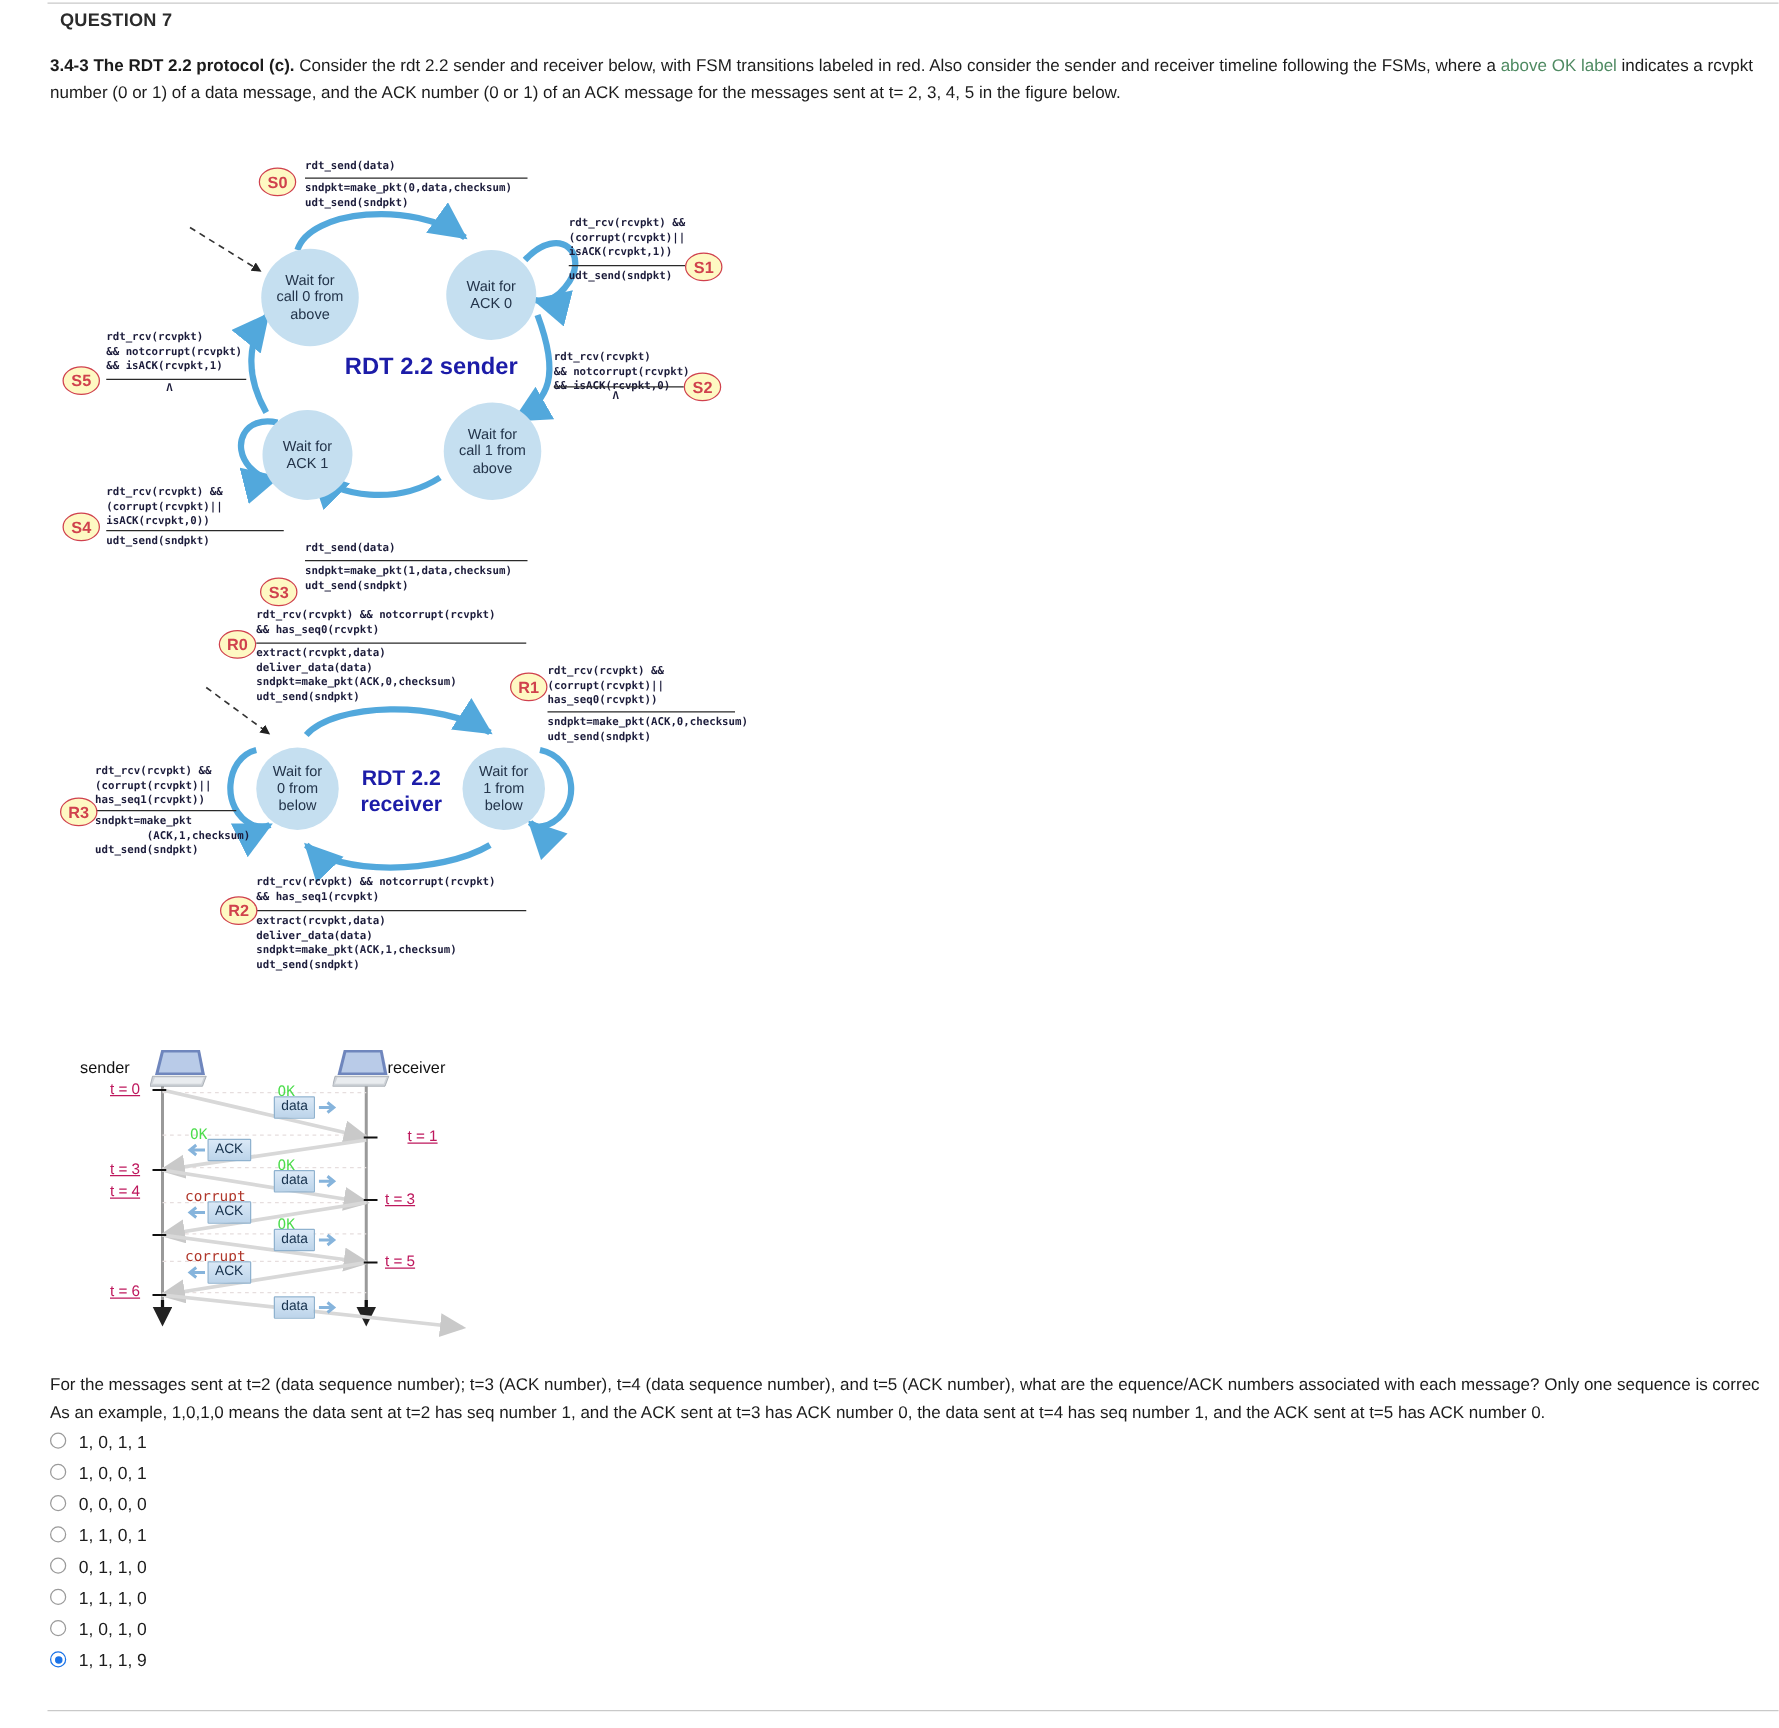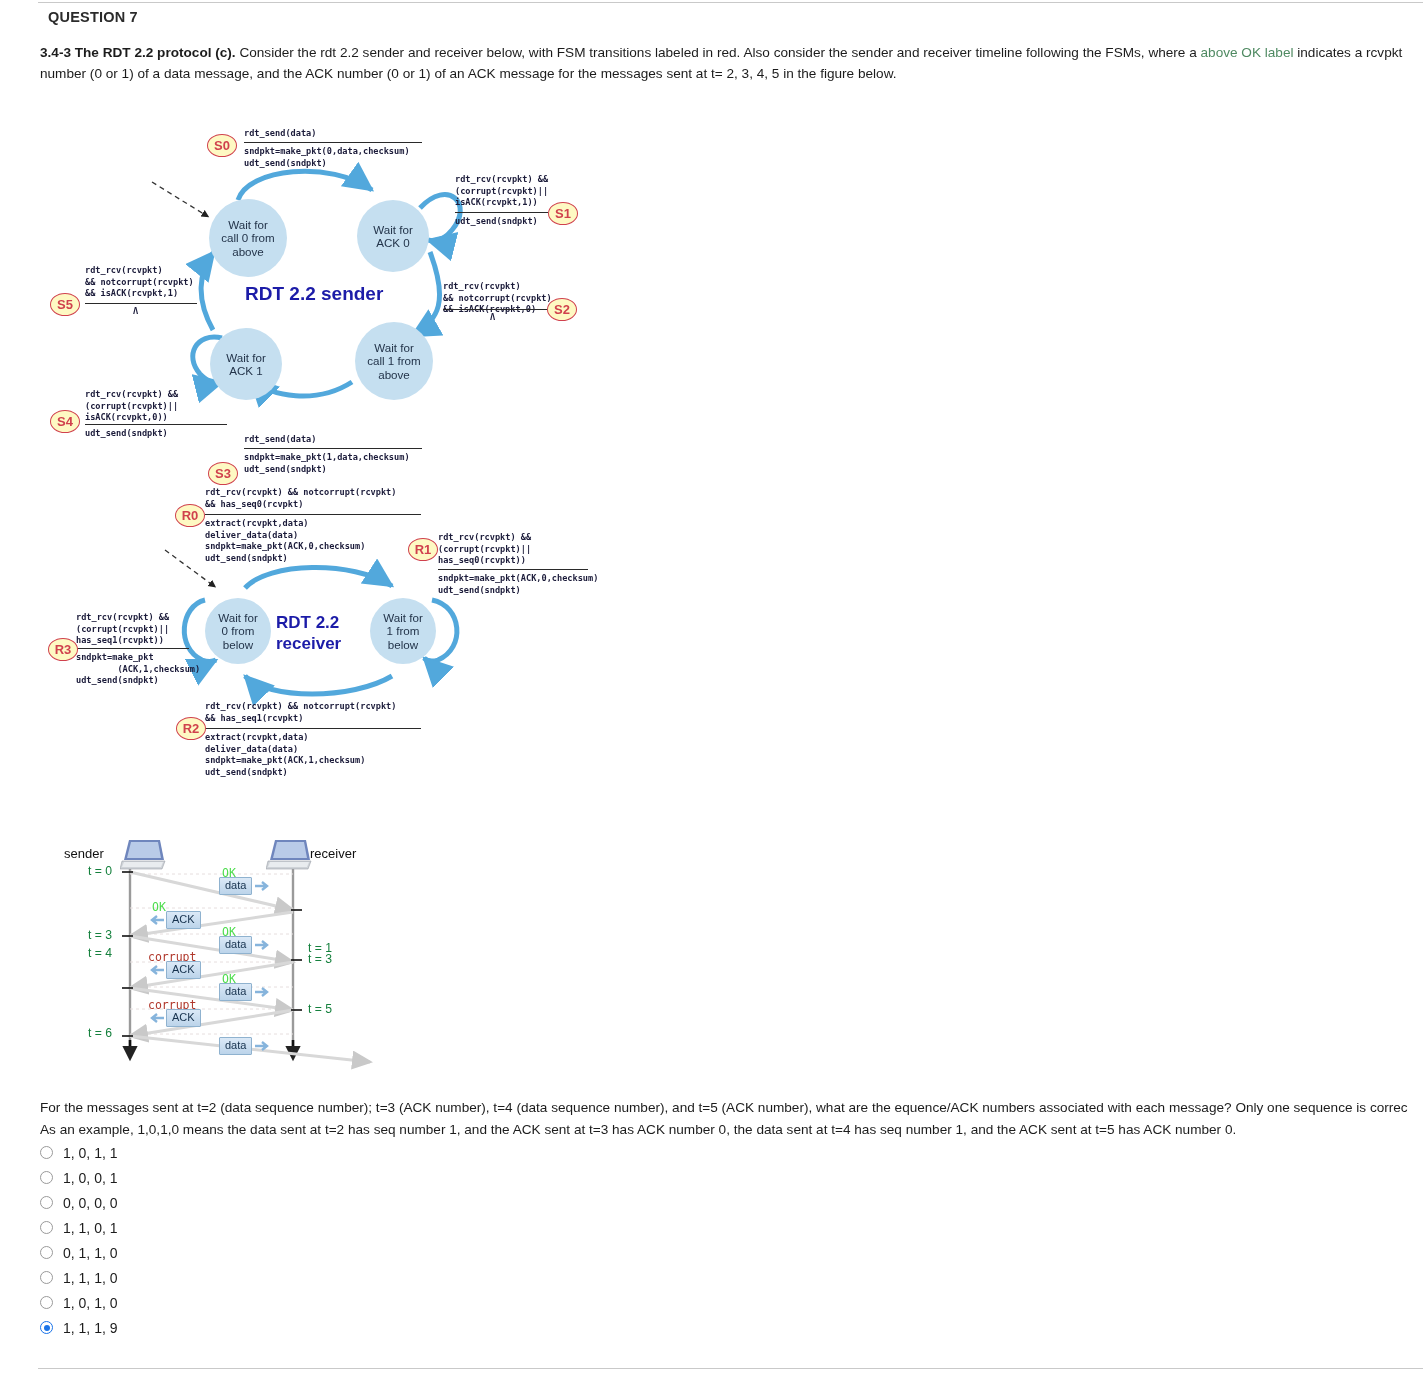--- a/index.html
+++ b/index.html
@@ -60,29 +60,29 @@
     background: #c5dff0;
     display: flex; align-items: center; justify-content: center;
     text-align: center;
     font-size: 11.6px; line-height: 13.5px; color: #23344a;
     font-family: "Liberation Sans", sans-serif;
     z-index: 4;
   }
   .fsm-title {
     position: absolute; color: #1c1ca8; font-weight: bold;
     font-family: "Liberation Sans", sans-serif;
-    z-index: 5;
+    text-align: center; z-index: 5;
   }
   .tl-label {
     position: absolute; font-size: 13px; color: #111;
     font-family: "Liberation Sans", sans-serif;
   }
   .tl-t {
-    position: absolute; font-size: 12.2px; color: #15803d;
-    font-family: "Liberation Sans", sans-serif; white-space: nowrap;
+    position: absolute; font-size: 12.2px; color: #be185d;
+    font-family: "Liberation Sans", sans-serif; white-space: nowrap; text-decoration: underline;
   }
   .pktbox {
     position: absolute;
     background: linear-gradient(#dbe9f7,#bcd4ea);
     border: 1px solid #8fb2cf;
     color: #16314d; font-size: 11px; line-height: 13px;
     padding: 1px 5px 2px 5px;
     font-family: "Liberation Sans", sans-serif;
     border-radius: 1px;
     z-index: 3;
@@ -330,21 +330,21 @@
   </svg>
 
   <div class="tl-label" style="left:64px;top:846px;">sender</div>
   <div class="tl-label" style="left:310px;top:846px;">receiver</div>
 
   <div class="tl-t" style="left:88px;top:864px;">t = 0</div>
   <div class="tl-t" style="left:88px;top:928px;">t = 3</div>
   <div class="tl-t" style="left:88px;top:946px;text-align:center;">t = 4</div>
   <div class="tl-t" style="left:88px;top:1026px;">t = 6</div>
 
-  <div class="tl-t" style="left:308px;top:902px;margin-top:39px;">t = 1</div>
+  <div class="tl-t" style="left:326px;top:902px;">t = 1</div>
   <div class="tl-t" style="left:308px;top:952px;">t = 3</div>
   <div class="tl-t" style="left:308px;top:1002px;">t = 5</div>
 
   <div class="tag ok" style="left:222px;top:866px;">OK</div>
   <div class="pktbox" style="left:219px;top:877px;">data</div>
   <svg style="position:absolute;left:255px;top:880px;width:16px;height:12px;">
       <path d="M0,6 L11,6 M7,2 L12,6 L7,10" stroke="#86b4dc" stroke-width="2.4" fill="none"></path>
     </svg>
 
   <div class="tag ok" style="left:152px;top:900px;">OK</div>

